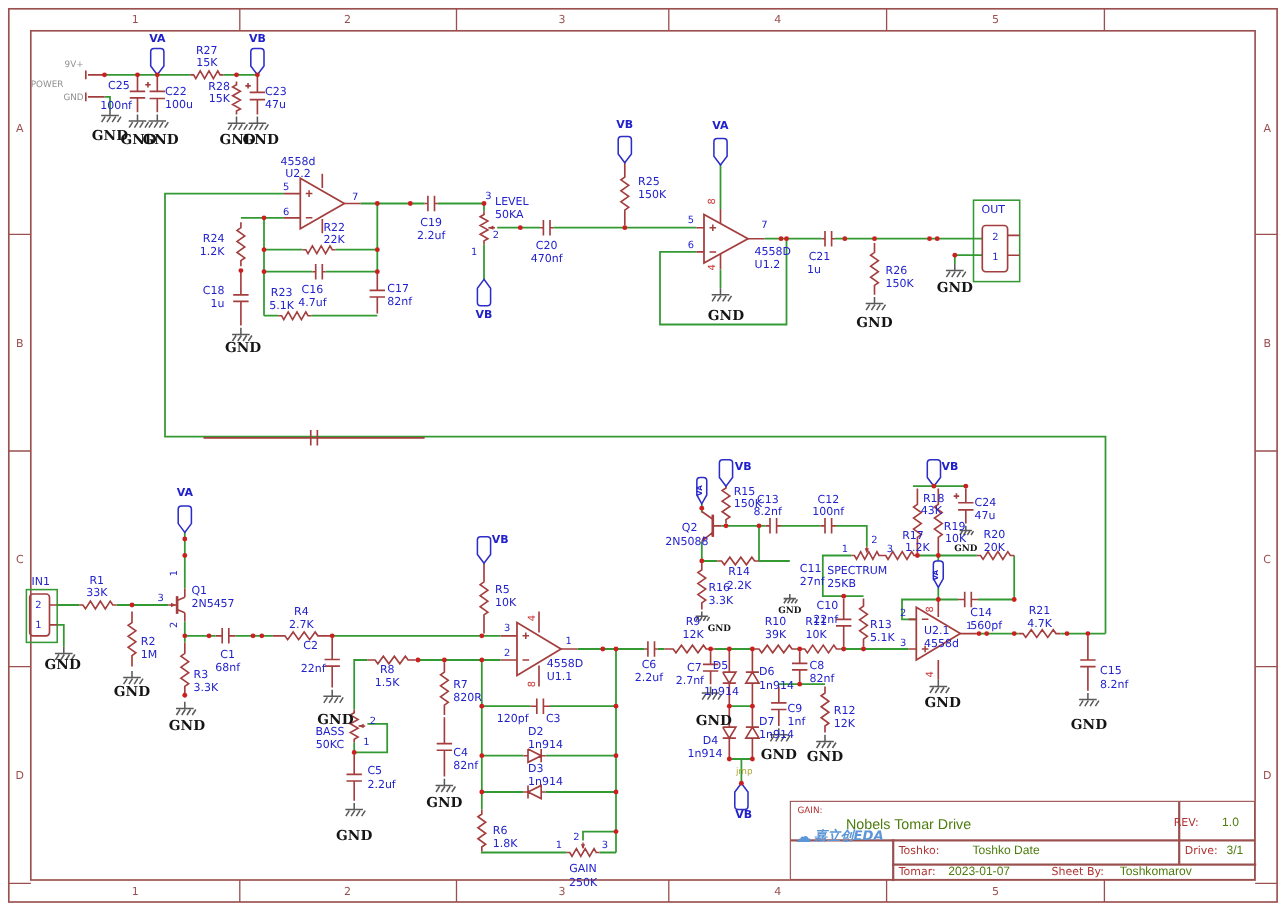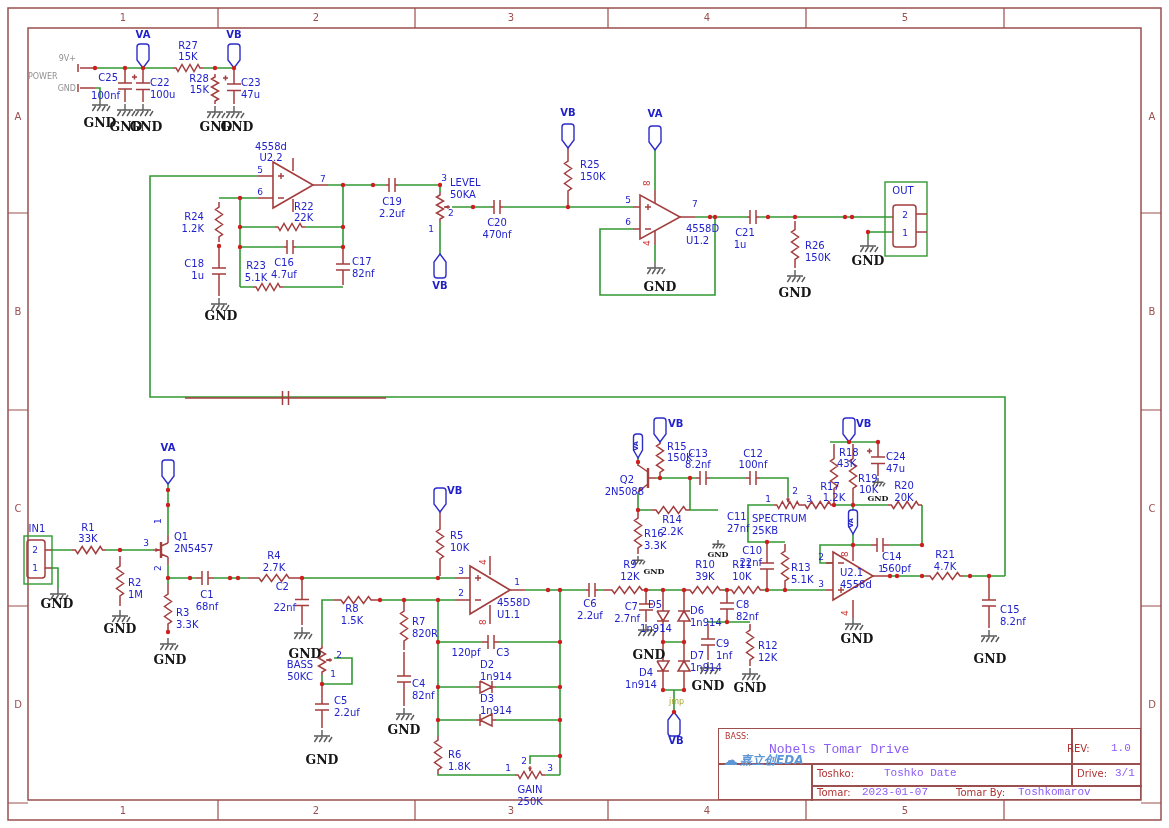--- a/index.html
+++ b/index.html
@@ -18,21 +18,21 @@
   .t-net{fill:#2222CC;font-size:10px;font-weight:bold;}
   .t-nf{fill:#2222CC;font-size:6.5px;font-weight:bold;}
   .t-con{fill:#2222CC;font-size:10px;}
   .t-jmp{fill:#A8A832;font-size:8px;}
   .t-border{fill:#9B4F4F;font-size:10px;}
   
   #titleblock{position:absolute;left:718px;top:728px;width:423px;height:72px;
     border:1.5px solid #9B4F4F;box-sizing:border-box;background:#fff;}
   .tb-line{position:absolute;background:#9B4F4F;}
   .tb-label{position:absolute;color:#B03333;font-size:10px;font-family:"DejaVu Sans",sans-serif;}
-  .tb-value{position:absolute;color:#8b5cf6;font-size:11px;font-family:Liberation Mono, monospace;}
+  .tb-value{position:absolute;color:#4d7c0f;font-size:11px;font-family:Liberation Sans, sans-serif;}
   .tb-title-label{font-size:8px;}
   .tb-title{font-size:13px;}
   #logo{position:absolute;left:4px;top:22px;width:86px;color:#5C96D6;font-weight:bold;
         font-size:12px;font-style:italic;display:flex;align-items:center;gap:2px;}
   #logo .cloud{font-style:normal;font-size:15px;}
 </style>
 </head>
 <body>
 <div id="stage">
 
@@ -423,31 +423,31 @@
         <text x="1000" y="625" class="t-r" text-anchor="start">8.2nf</text>
         <text x="990" y="663" class="t-g" text-anchor="middle">GND</text>
       </g>
 </svg>
 
 <div id="titleblock">
   <div class="tb-line" style="left:0;top:34px;width:100%;height:1.5px"></div>
   <div class="tb-line" style="left:92px;top:34px;width:1.5px;height:38px"></div>
   <div class="tb-line" style="left:92px;top:56px;width:331px;height:1.5px"></div>
   <div class="tb-line" style="left:352px;top:0;width:1.5px;height:57px"></div>
-  <div class="tb-label tb-title-label" style="left:6px;top:3px">BASS:</div>
+  <div class="tb-label tb-title-label" style="left:6px;top:3px">GAIN:</div>
   <div class="tb-value tb-title" style="left:50px;top:13px">Nobels Tomar Drive</div>
   <div class="tb-label" style="left:348px;top:14px">REV:</div>
   <div class="tb-value" style="left:392px;top:13px">1.0</div>
   <div id="logo">
     <span class="cloud">☁</span>
     <span>嘉立创EDA</span>
   </div>
   <div class="tb-label" style="left:98px;top:39px">Toshko:</div>
   <div class="tb-value" style="left:165px;top:38px">Toshko Date</div>
   <div class="tb-label" style="left:358px;top:39px">Drive:</div>
   <div class="tb-value" style="left:396px;top:38px">3/1</div>
   <div class="tb-label" style="left:98px;top:58px">Tomar:</div>
   <div class="tb-value" style="left:143px;top:57px">2023-01-07</div>
-  <div class="tb-label" style="left:237px;top:58px">Tomar By:</div>
+  <div class="tb-label" style="left:237px;top:58px">Sheet By:</div>
   <div class="tb-value" style="left:299px;top:57px">Toshkomarov</div>
 </div>
 
 </div>
 
 </body></html>

